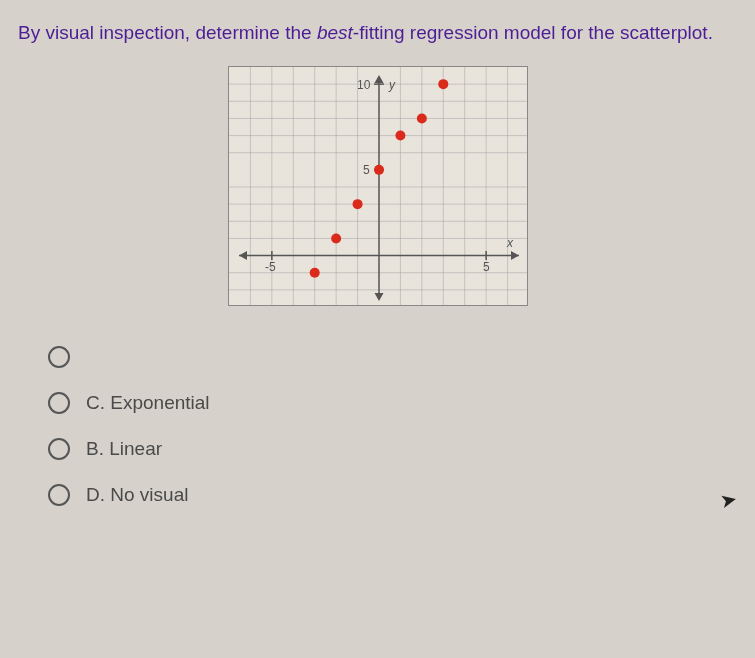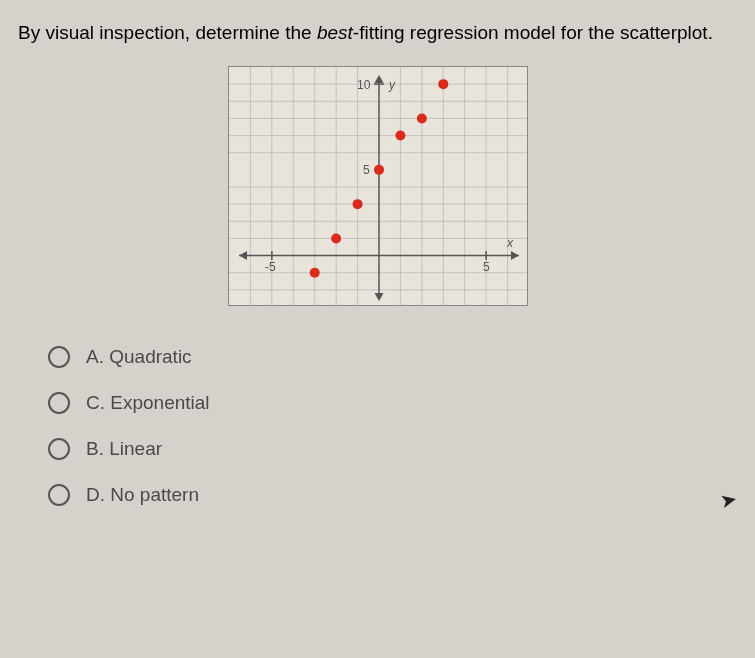--- a/index.html
+++ b/index.html
@@ -8,21 +8,21 @@
     background: #d6d2cb;
     width: 755px;
     height: 658px;
     padding: 20px 18px;
     color: #4a4a4a;
     position: relative;
   }
   .question {
     font-size: 19px;
     line-height: 1.35;
-    color: #000000;
+    color: #4c1d95;
     margin-bottom: 20px;
   }
   .italic { font-style: italic; }
   .chart-wrap {
     display: flex;
     justify-content: center;
     margin-bottom: 40px;
   }
   .chart {
     width: 300px;
@@ -134,29 +134,28 @@
         <circle class="pt" cx="192.86" cy="51.43" r="5"></circle>
         <circle class="pt" cx="214.29" cy="17.14" r="5"></circle>
       </g>
     </svg>
   </div>
 </div>
 
 <div class="options">
   <div class="opt">
     <span class="radio"></span>
-    <span class="opt-label">A.  Quadratic</span>
   </div>
   <div class="opt">
     <span class="radio"></span>
     <span class="opt-label">C.  Exponential</span>
   </div>
   <div class="opt">
     <span class="radio"></span>
     <span class="opt-label">B.  Linear</span>
   </div>
   <div class="opt">
     <span class="radio"></span>
-    <span class="opt-label">D.  No pattern</span>
+    <span class="opt-label">D.  No visual</span>
   </div>
 </div>
 
 <div class="cursor">➤</div>
 
 </body></html>

